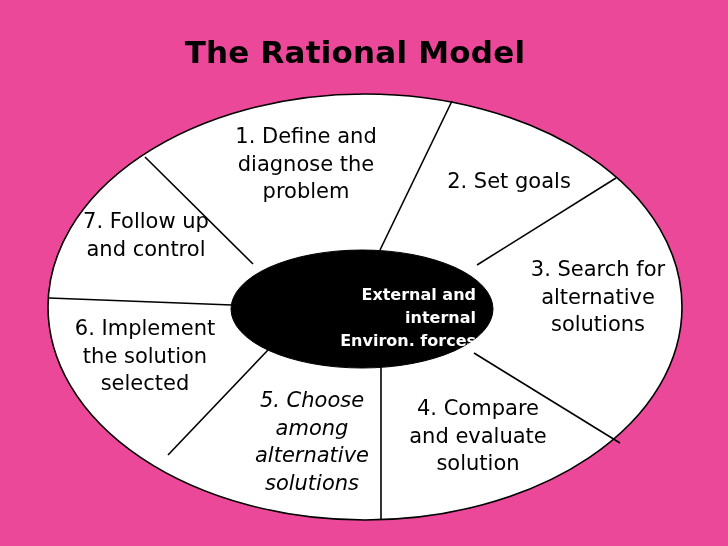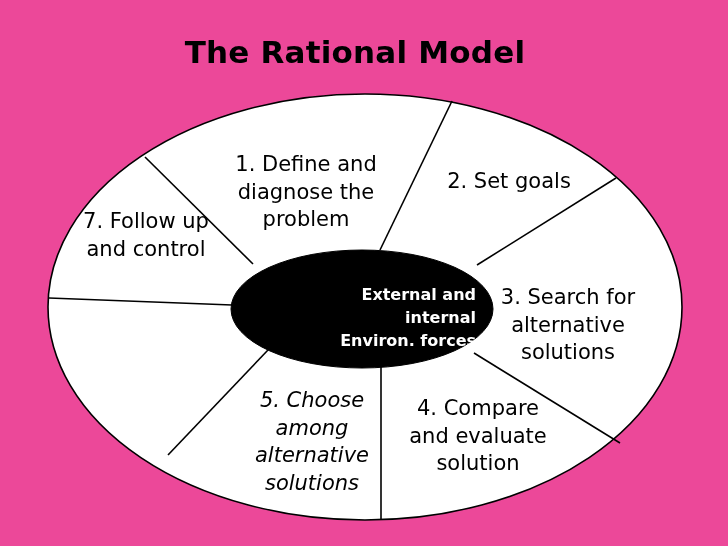--- a/index.html
+++ b/index.html
@@ -50,23 +50,23 @@
   #core-label {
     position: absolute;
     text-align: right;
     font-size: 16px;
     font-weight: bold;
     line-height: 1.45;
     color: #ffffff;
     white-space: pre-line;
     font-family: "DejaVu Sans", "Liberation Sans", sans-serif;
   }
-  .s1 { left: 206px; top: 123px; width: 200px; margin-top: 28px; }
+  .s1 { left: 206px; top: 123px; width: 200px; }
   .s2 { left: 420px; top: 168px; width: 178px; }
-  .s3 { left: 470px; top: 256px; width: 196px; margin-top: 28px; }
+  .s3 { left: 500px; top: 256px; width: 196px; }
   .s4 { left: 382px; top: 395px; width: 192px; }
   .s5 { left: 238px; top: 387px; width: 148px; font-style: italic; }
   .s6 { left: 52px; top: 315px; width: 186px; }
   .s7 { left: 56px; top: 208px; width: 180px; }
   #core-label { left: 276px; top: 283px; width: 200px; }
 </style>
 </head>
 <body>
 
 <div id="page">
@@ -101,20 +101,23 @@
   <div class="seg-label s3">3. Search for
 alternative
 solutions</div>
   <div class="seg-label s4">4. Compare
 and evaluate
 solution</div>
   <div class="seg-label s5">5. Choose
 among
 alternative
 solutions</div>
+  <div class="seg-label s6">6. Implement
+the solution
+selected</div>
   <div class="seg-label s7">7. Follow up
 and control</div>
 
   <div id="core-label">External and
 internal
 Environ. forces</div>
 
 </div>
 
 </body></html>

